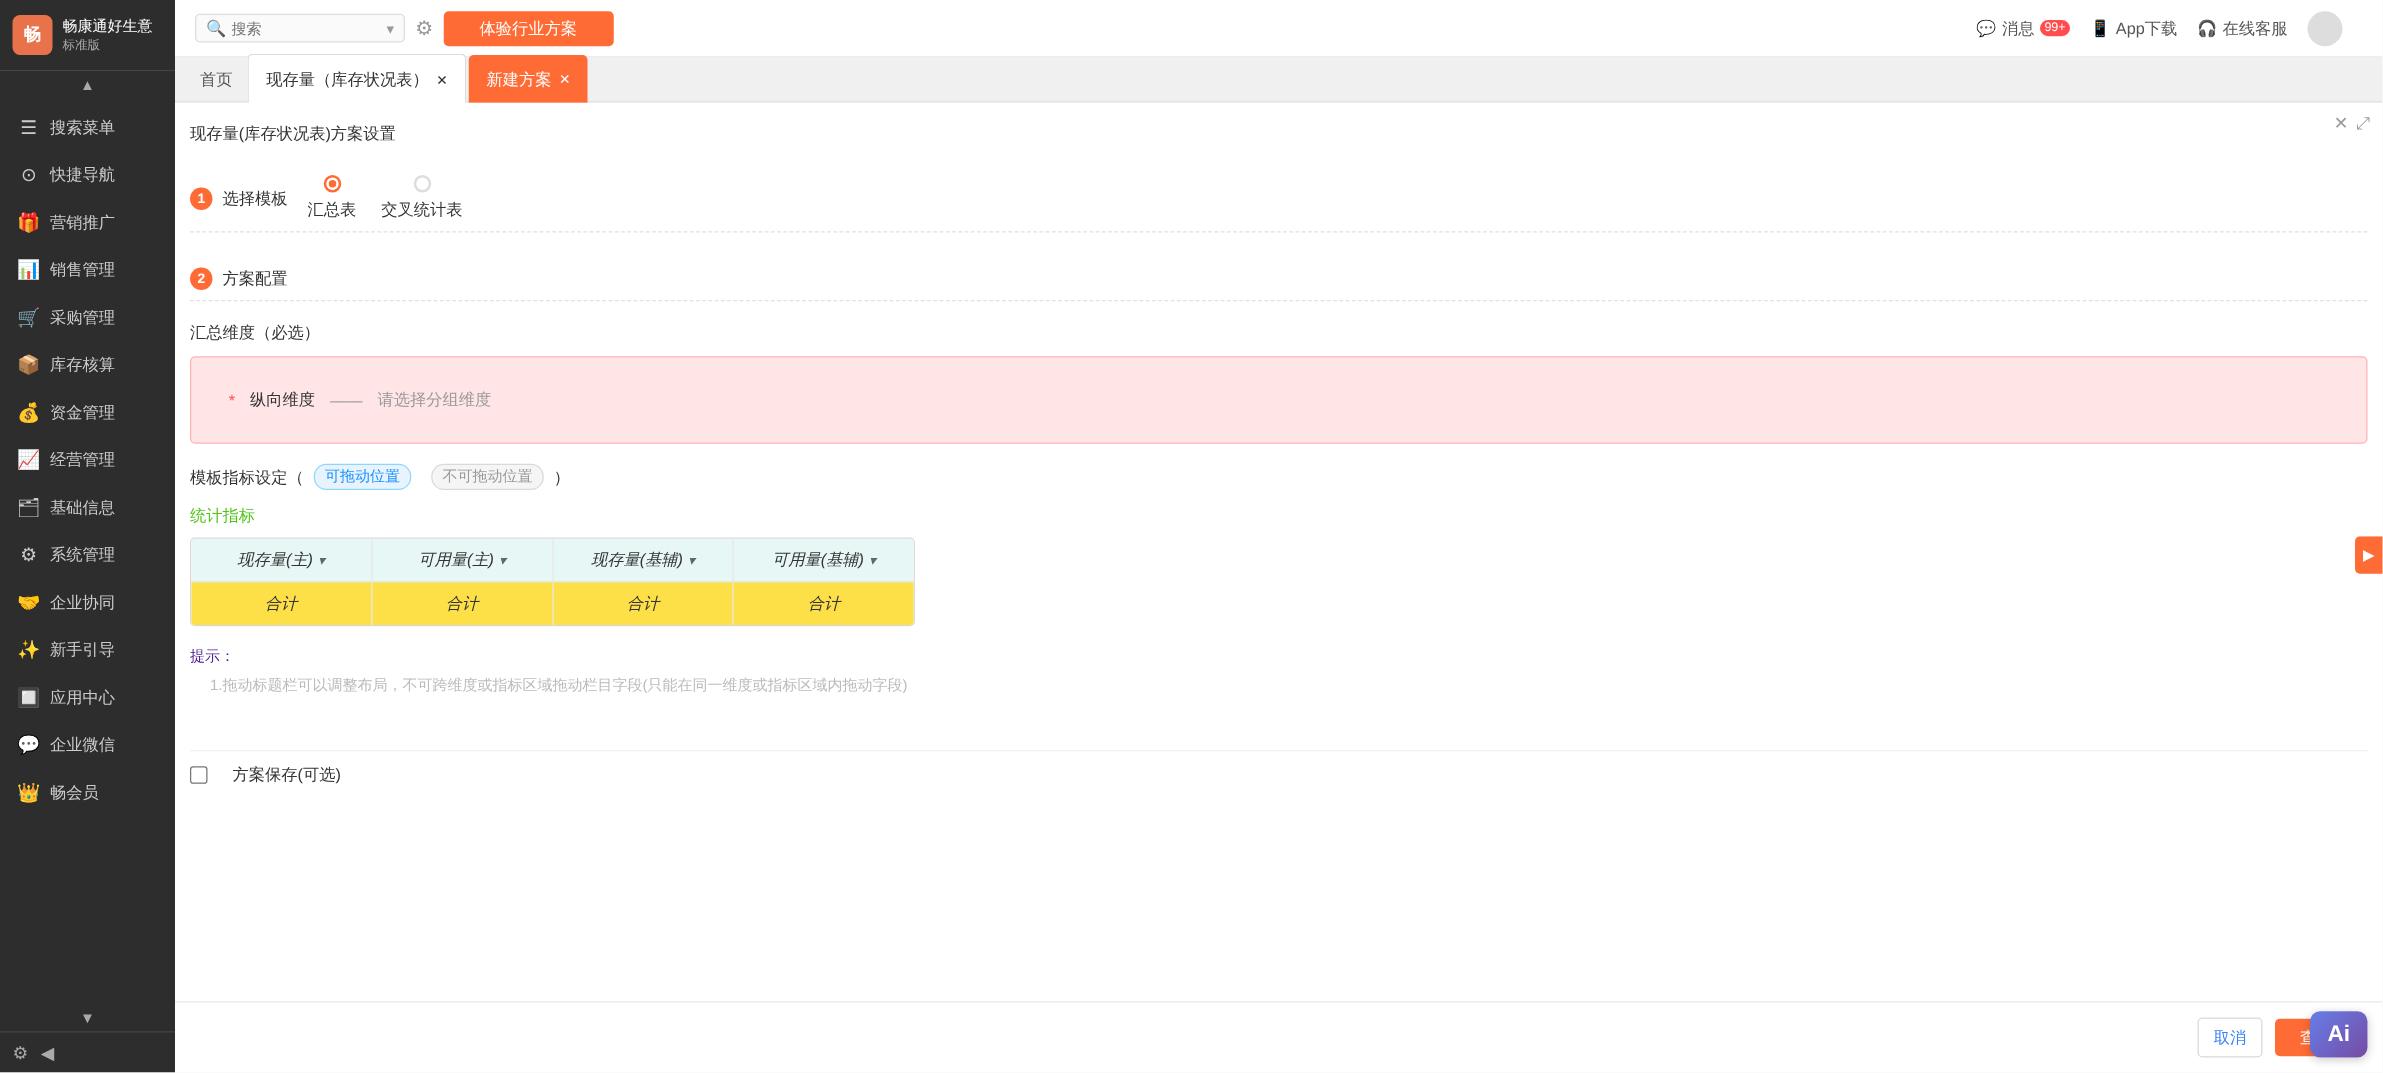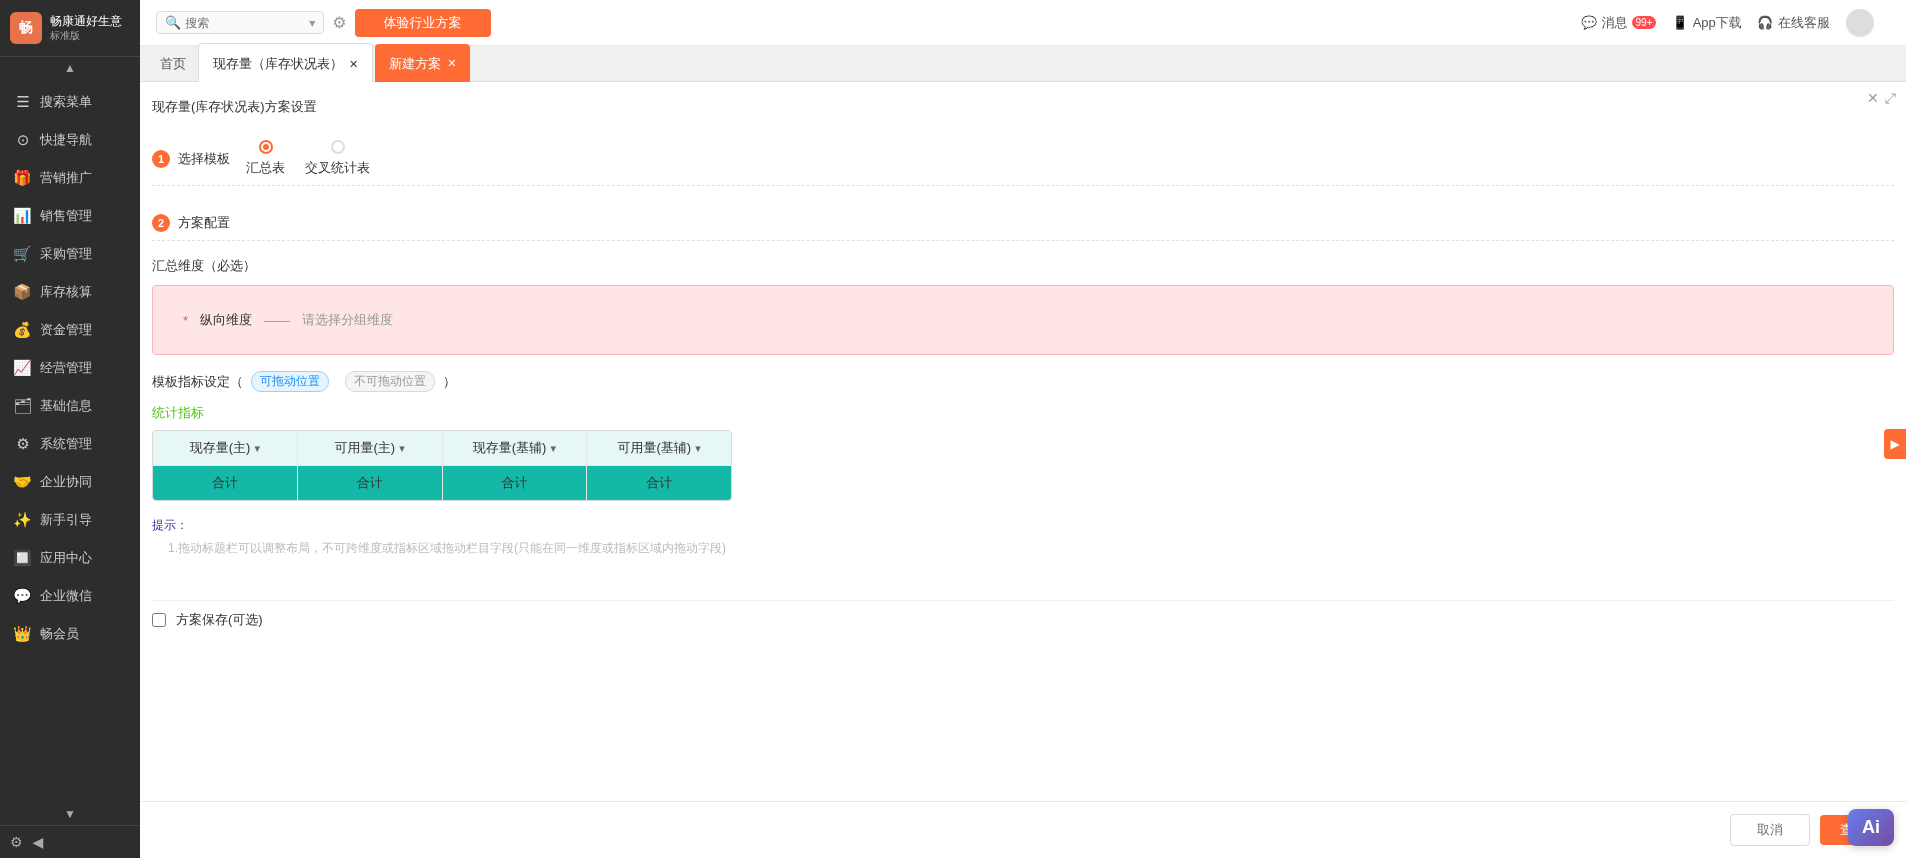--- a/index.html
+++ b/index.html
@@ -165,59 +165,59 @@
       padding: 1px 8px; border-radius: 10px; font-size: 12px;
     }
     .non-draggable-badge {
       background: #f5f5f5; border: 1px solid #d9d9d9; color: #999;
       padding: 1px 8px; border-radius: 10px; font-size: 12px;
     }
 
     
     .stats-section { margin-top: 12px; }
     .stats-title { color: #52c41a; font-size: 13px; margin-bottom: 8px; font-weight: 500; }
-    .stats-table { border: 1px solid #d9d9d9; border-radius: 4px; overflow: hidden; width: 580px; }
+    .stats-table { border: 1px solid #d9d9d9; border-radius: 4px; overflow: hidden; width: 580px; font-style: italic; }
     .stats-header-row { display: flex; background: #e6f7f5; }
-    .stats-data-row { display: flex; background: #14b8a6; border-top: 1px solid #e8e8e8; }
+    .stats-data-row { display: flex; background: #fde047; border-top: 1px solid #e8e8e8; }
     .stats-cell {
       flex: 1; padding: 8px 12px;
       display: flex; align-items: center; justify-content: center;
       gap: 4px; font-size: 13px; color: #333;
       border-right: 1px solid #e8e8e8;
     }
     .stats-cell:last-child { border-right: none; }
     .stats-cell-chevron { color: #666; font-size: 11px; }
 
     
     .tips-area { margin: 16px 0; color: #bbb; font-size: 12px; }
     .tips-title { color: #4c1d95; margin-bottom: 4px; }
     .tips-item { margin-left: 16px; color: #bbb; line-height: 1.8; }
 
     
     .save-option {
-      display: flex; align-items: center; gap: 10px;
+      display: flex; align-items: center; gap: 20px;
       padding: 10px 0; border-top: 1px solid #f0f0f0;
       margin-top: 10px;
     }
     .save-checkbox {
       width: 14px; height: 14px; border: 1px solid #d9d9d9;
       border-radius: 2px; cursor: pointer;
     }
     .save-label { font-size: 13px; color: #333; }
 
     
     .footer-bar {
       background: #fff; border-top: 1px solid #e8e8e8;
       padding: 12px 20px;
       display: flex; justify-content: flex-end; gap: 10px;
       align-items: center;
     }
     .btn-cancel {
-      background: #fff; border: 1px solid #d9d9d9; color: #737373;
-      padding: 6px 26px; border-radius: 4px; cursor: pointer; font-size: 13px;
+      background: #fff; border: 1px solid #d9d9d9; color: #3b82f6;
+      padding: 6px 12px; border-radius: 4px; cursor: pointer; font-size: 13px;
     }
     .btn-query {
       background: #ff6b35; border: none; color: #fff;
       padding: 6px 20px; border-radius: 4px; cursor: pointer; font-size: 13px;
     }
 
     
     .right-panel-btn {
       position: fixed; right: 0; top: 50%;
       background: #ff6b35; color: #fff;

